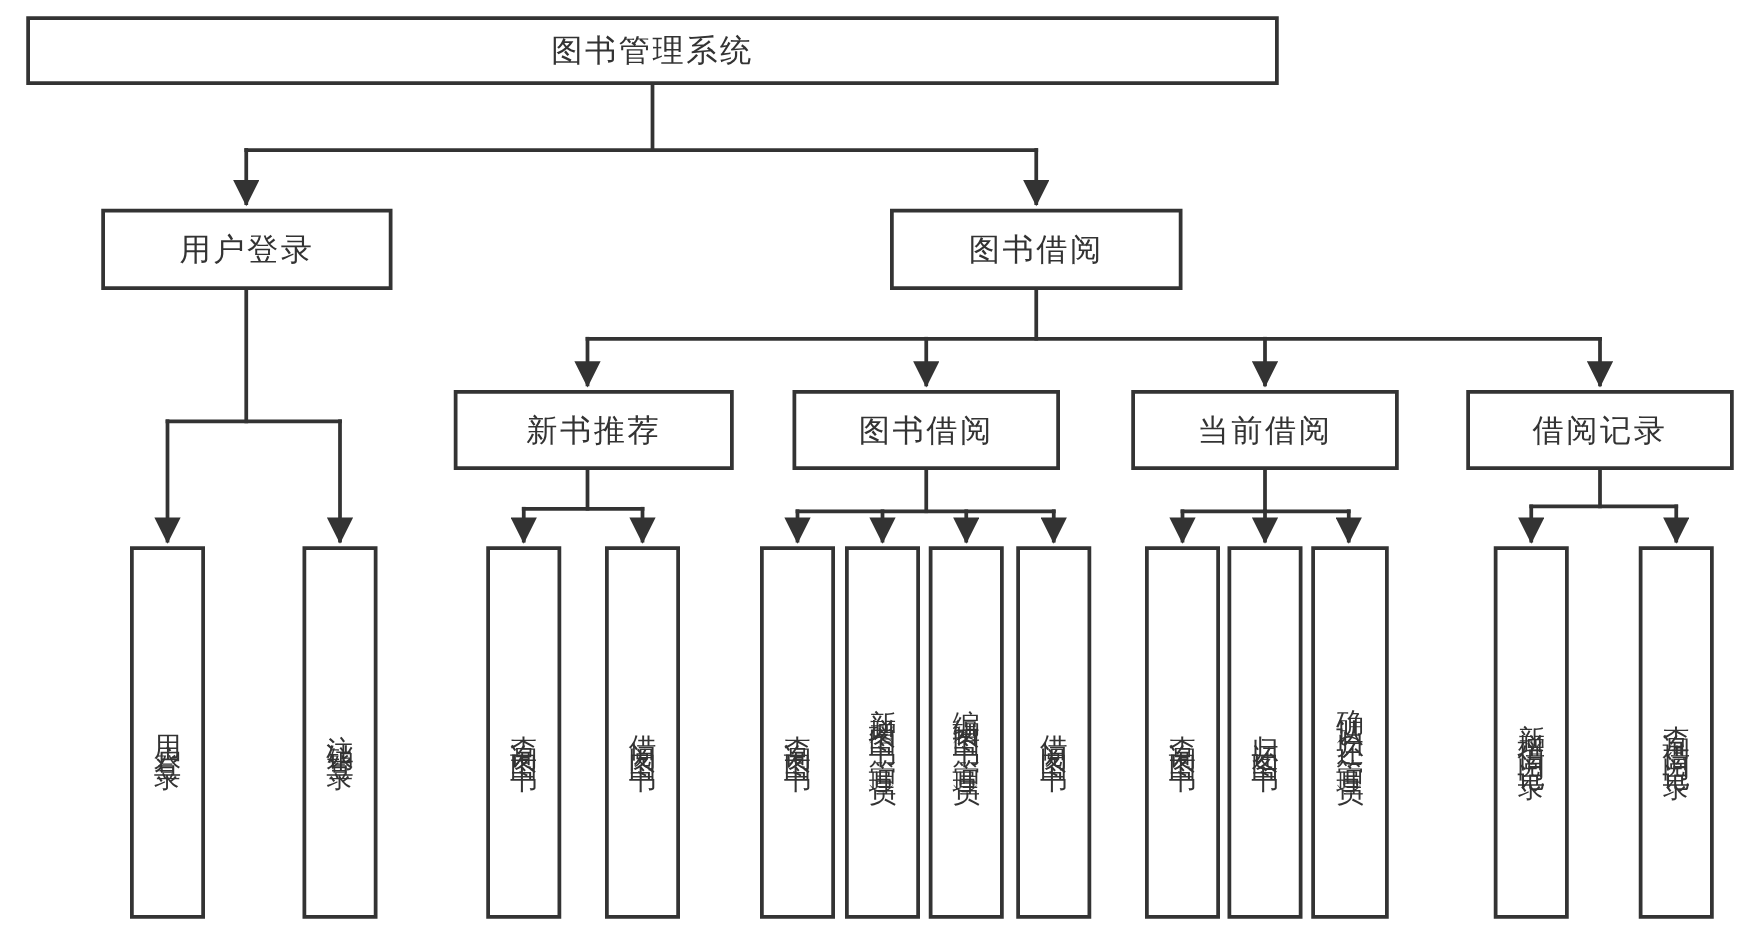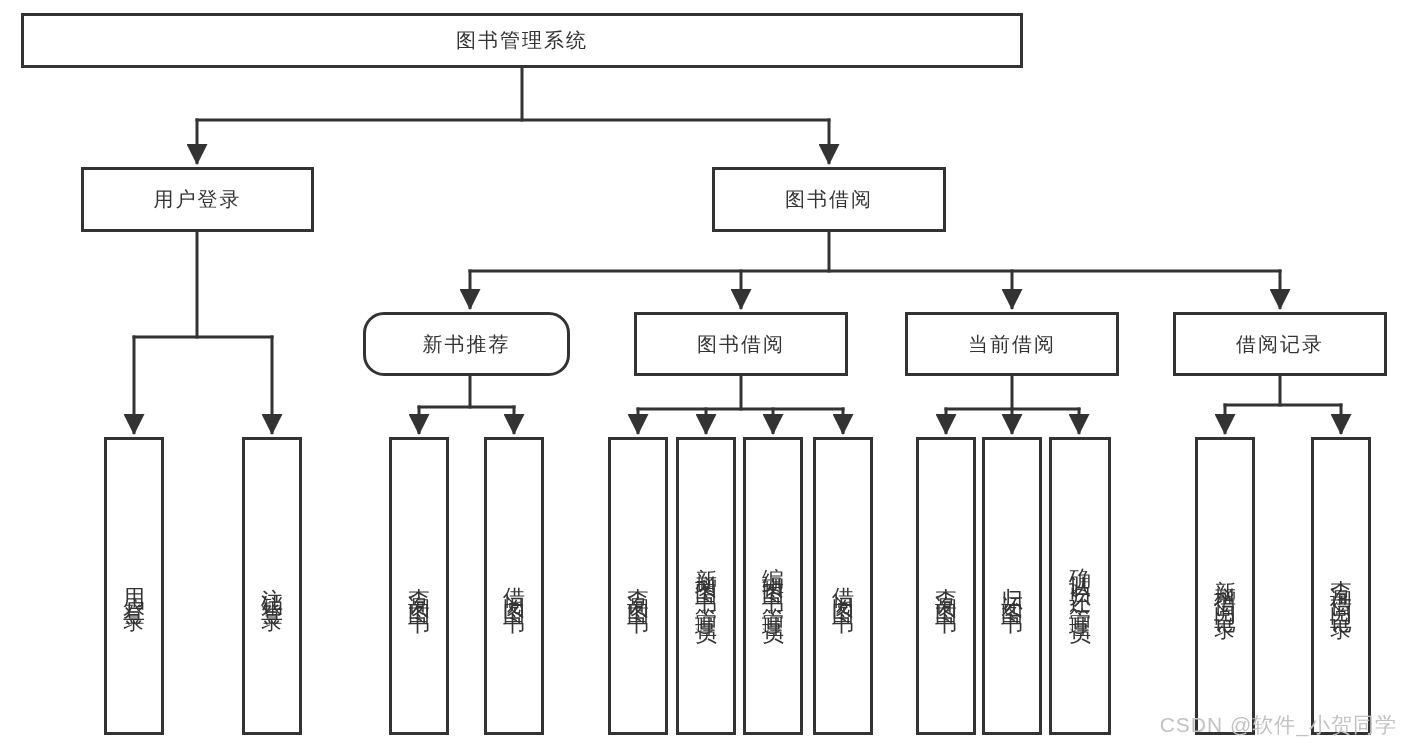--- a/index.html
+++ b/index.html
@@ -21,21 +21,21 @@
   }
   .wires line { stroke: #333333; stroke-width: 3; }
   .hbox {
     position: absolute;
     box-sizing: border-box;
     border: 3px solid #333333;
     background: #ffffff;
     display: flex;
     align-items: center;
     justify-content: center;
-    font-size: 20px;
+    font-size: 25px;
     letter-spacing: 2px;
     white-space: nowrap;
   }
   .vbox {
     position: absolute;
     top: 437px;
     height: 298px;
     width: 60px;
     box-sizing: border-box;
     border: 3px solid #333333;
@@ -114,21 +114,21 @@
     <line x1="1223.5" y1="405" x2="1342.5" y2="405"></line>
     <line x1="1225" y1="403.5" x2="1225" y2="434" marker-end="url(#arw)"></line>
     <line x1="1341" y1="403.5" x2="1341" y2="434" marker-end="url(#arw)"></line>
   </svg>
 
   <div class="hbox" style="left:21px; top:13px; width:1002px; height:55px;">图书管理系统</div>
 
   <div class="hbox" style="left:81px; top:167px; width:233px; height:65px;">用户登录</div>
   <div class="hbox" style="left:712px; top:167px; width:234px; height:65px;">图书借阅</div>
 
-  <div class="hbox" style="left:363px; top:312px; width:207px; height:64px;border-radius:21px;">新书推荐</div>
+  <div class="hbox" style="left:363px; top:312px; width:224px; height:64px;">新书推荐</div>
   <div class="hbox" style="left:634px; top:312px; width:214px; height:64px;">图书借阅</div>
   <div class="hbox" style="left:905px; top:312px; width:214px; height:64px;">当前借阅</div>
   <div class="hbox" style="left:1173px; top:312px; width:214px; height:64px;">借阅记录</div>
 
   <div class="vbox" style="left:104px;">
     <span class="vtext">用户登录</span>
   </div>
   <div class="vbox" style="left:242px;">
     <span class="vtext">注销登录</span>
   </div>
@@ -163,15 +163,14 @@
     <span class="vtext">确认归还（管理员）</span>
   </div>
 
   <div class="vbox" style="left:1195px;">
     <span class="vtext">新增借阅记录</span>
   </div>
   <div class="vbox" style="left:1311px;">
     <span class="vtext">查询借阅记录</span>
   </div>
 
-  <div class="watermark">CSDN @软件_小贺同学</div>
 
 </div>
 
 </body></html>

